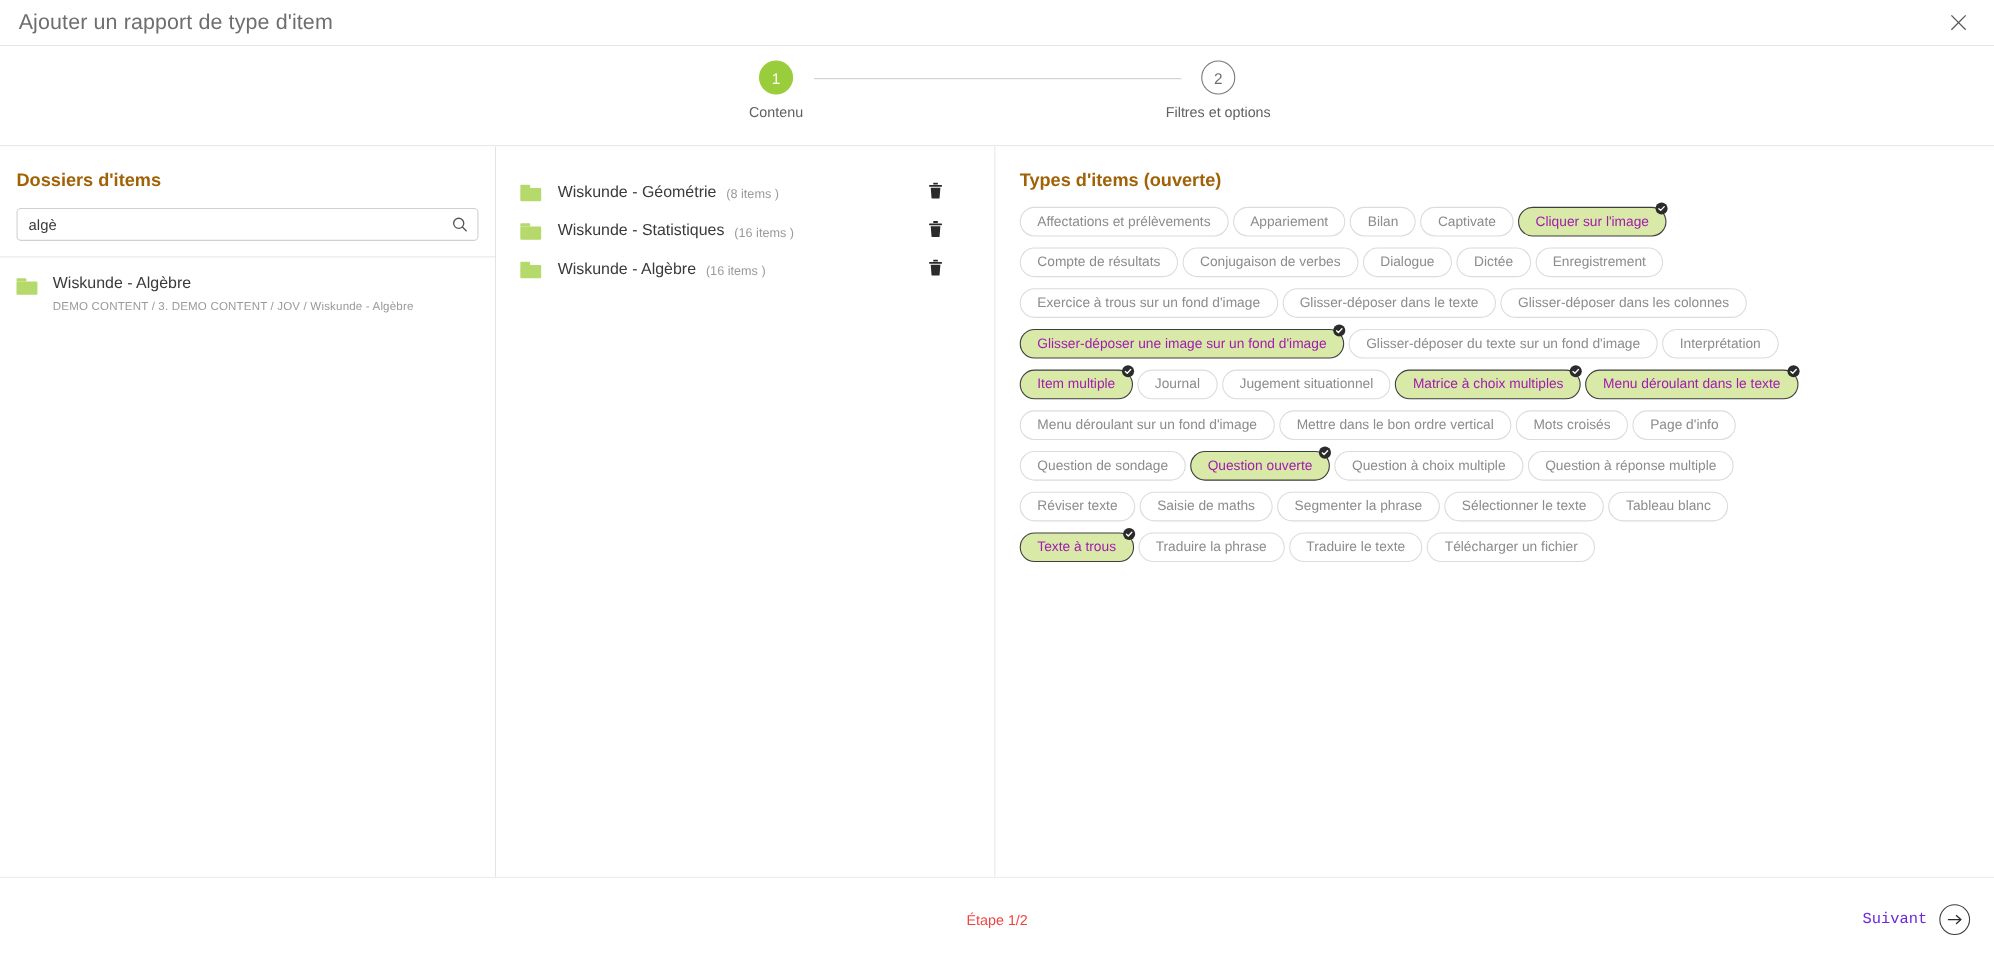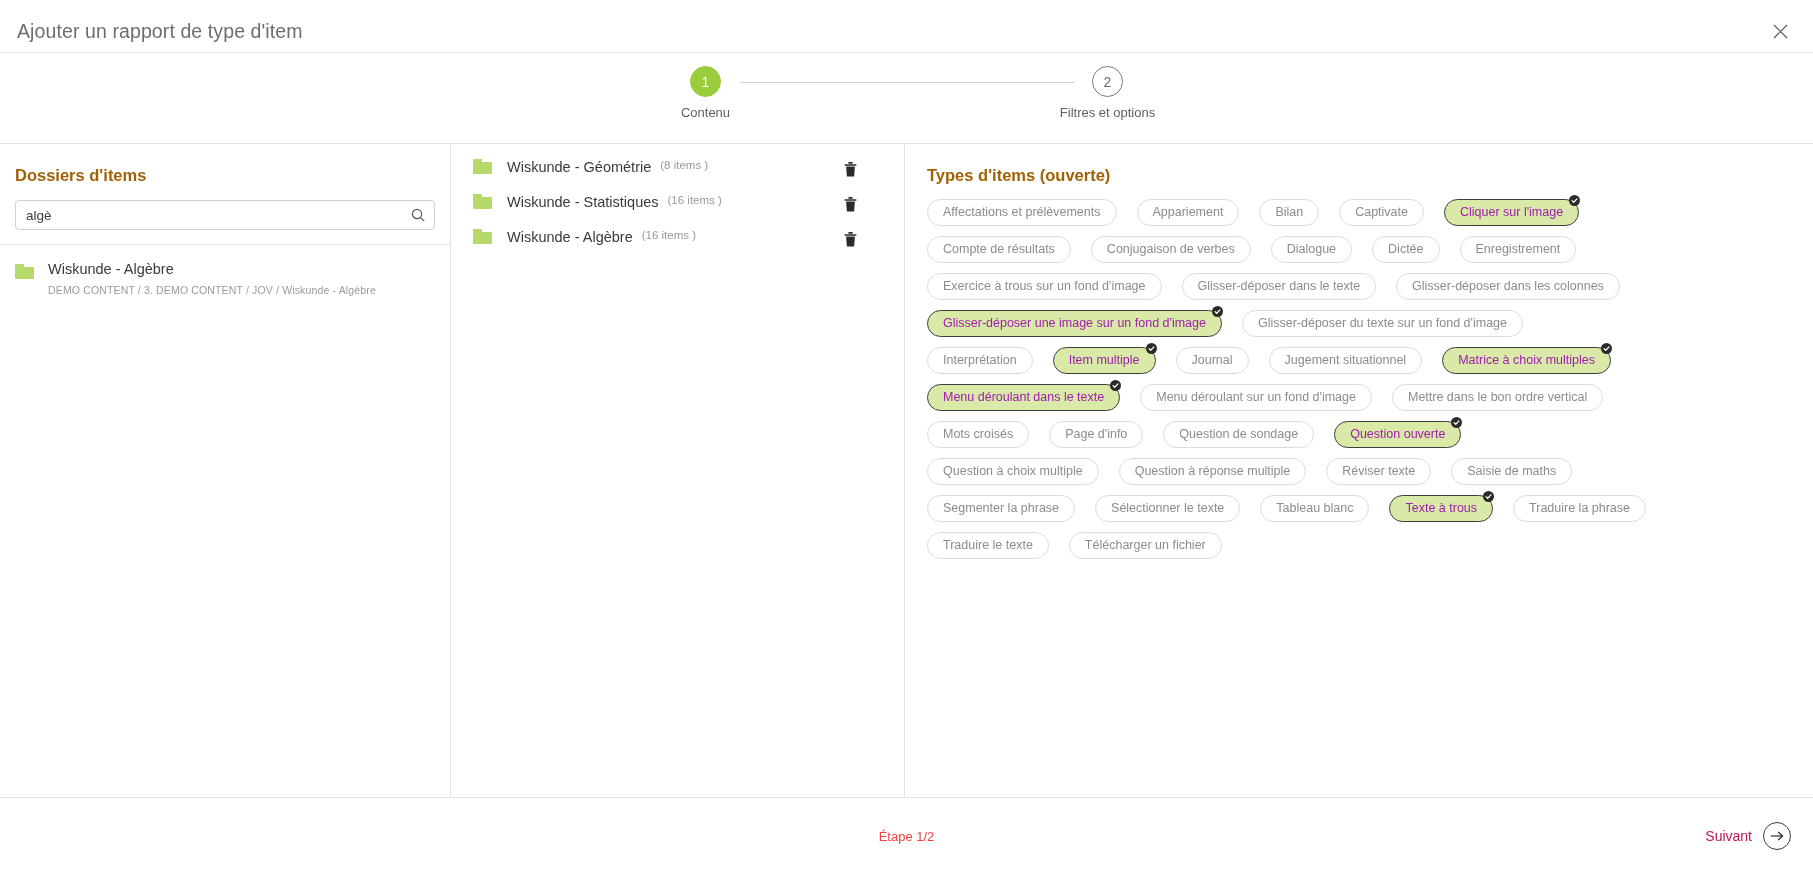--- a/index.html
+++ b/index.html
@@ -25,21 +25,20 @@
   
   .titlebar {
     height: 42px;
     min-height: 42px;
     border-bottom: 1px solid #e3e3e3;
     display: flex;
     align-items: center;
     justify-content: space-between;
     padding: 0 18px 0 17px;
     background: #fff;
-    margin-top: 11px;
   }
   .titlebar-title {
     font-size: 19.5px;
     font-weight: 400;
     color: #6e6e6e;
     letter-spacing: 0.1px;
     line-height: 1;
   }
   .close-btn {
     width: 30px;
@@ -217,21 +216,21 @@
     font-size: 10.5px;
     color: #9a9a9a;
     margin-top: 6px;
     letter-spacing: 0.15px;
   }
 
   
   .sel-list { padding-top: 15px; }
   .sel-item {
     display: flex;
-    align-items: flex-start;
+    align-items: flex-end;
     height: 35px;
     padding: 0 22px 0 22px;
   }
   .sel-item .folder-icon { margin-top: 0; margin-right: 15px; }
   .sel-name {
     font-size: 14.5px;
     color: #3a3a3a;
   }
   .sel-count {
     font-size: 11.5px;
@@ -248,21 +247,21 @@
     cursor: pointer;
     color: #2b2b2b;
     margin-right: 22px;
   }
 
   
   .chips {
     display: flex;
     flex-wrap: wrap;
     padding: 14px 22px 0 22px;
-    gap: 10px 20px;
+    gap: 10px 4px;
     max-width: 765px;
   }
   .chip {
     position: relative;
     height: 27px;
     padding: 0 15px;
     border: 1px solid #dcdcdc;
     border-radius: 13.5px;
     background: #ffffff;
     color: #8c8c8c;
@@ -312,21 +311,22 @@
   .next-btn {
     position: absolute;
     right: 22px;
     display: flex;
     align-items: center;
     gap: 11px;
     cursor: pointer;
   }
   .next-label {
     font-size: 14px;
-    color: #be185d;
+    color: #6d28d9;
+    font-family: Liberation Mono, monospace;
   }
   .next-circle {
     width: 28px;
     height: 28px;
     border-radius: 50%;
     border: 1px solid #3d3d3d;
     display: flex;
     align-items: center;
     justify-content: center;
     color: #2b2b2b;

